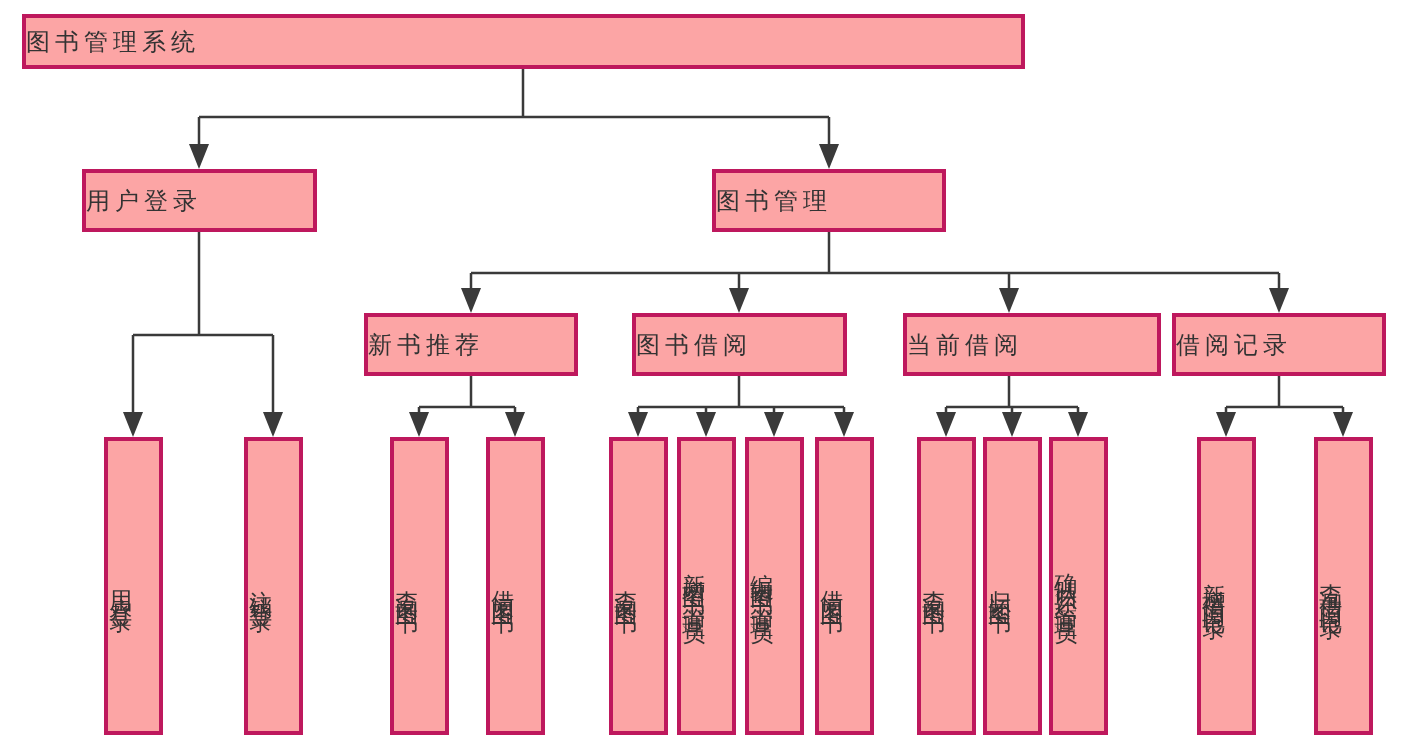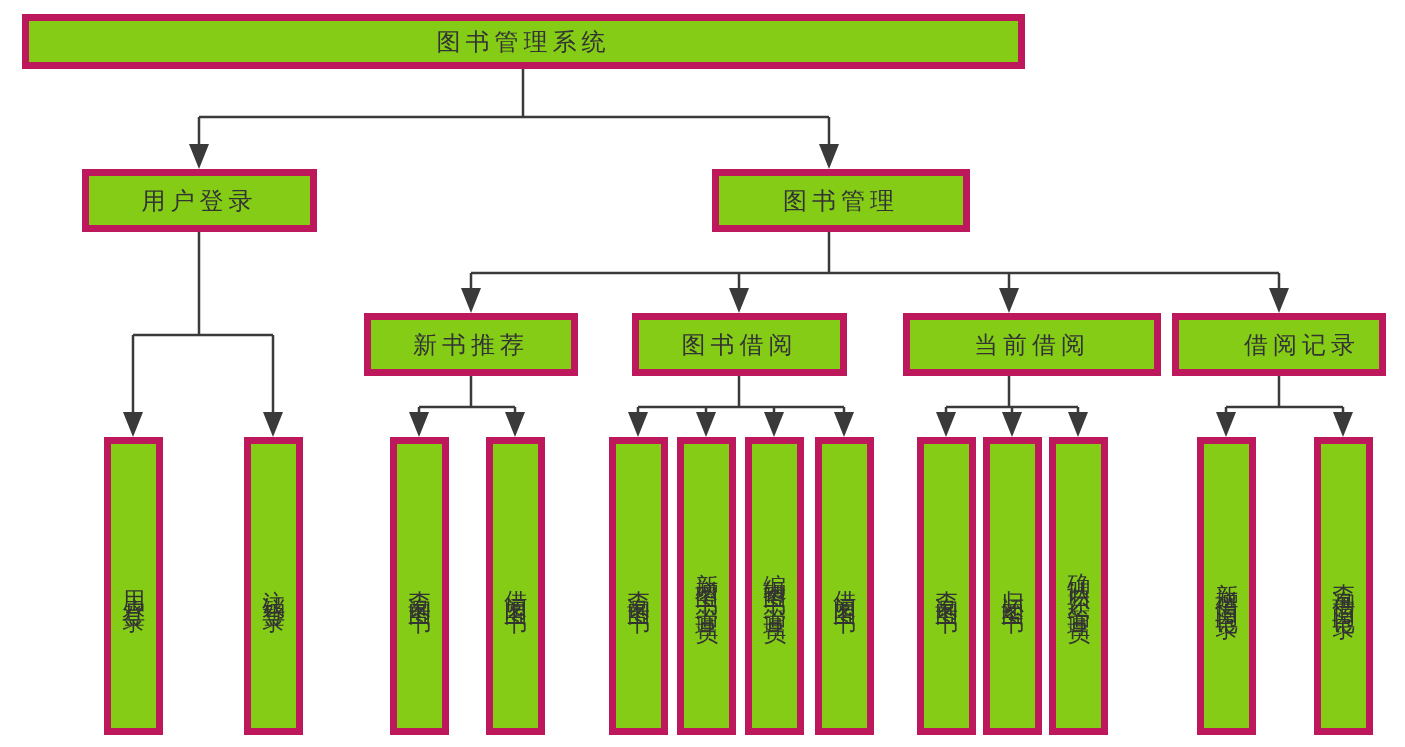--- a/index.html
+++ b/index.html
@@ -17,51 +17,50 @@
   }
   .connectors {
     position: absolute;
     left: 0;
     top: 0;
     pointer-events: none;
   }
   .node {
     position: absolute;
     box-sizing: border-box;
-    border: 7px solid #be185d;
-    background: #84cc16;
+    border: 4px solid #be185d;
+    background: #fca5a5;
     display: flex;
     align-items: center;
-    justify-content: center;
     color: #333333;
   }
   .h-node {
     font-size: 24px;
     letter-spacing: 5px;
     white-space: nowrap;
   }
   .v-node > span {
     writing-mode: vertical-rl;
     text-orientation: mixed;
     font-size: 23px;
     letter-spacing: 7px;
     line-height: 1.1;
     white-space: nowrap;
     color: #333333;
   }
   
   .n-root   { left: 22px;   top: 14px;  width: 1003px; height: 55px; }
   
   .n-login  { left: 82px;   top: 169px; width: 235px;  height: 63px; }
-  .n-mgmt   { left: 712px;  top: 169px; width: 258px;  height: 63px; }
+  .n-mgmt   { left: 712px;  top: 169px; width: 234px;  height: 63px; }
   
   .n-newrec { left: 364px;  top: 313px; width: 214px;  height: 63px; }
   .n-borrow { left: 632px;  top: 313px; width: 215px;  height: 63px; }
   .n-current{ left: 903px;  top: 313px; width: 258px;  height: 63px; }
-  .n-record { left: 1172px; top: 313px; width: 214px;  height: 63px; padding-left: 46px; }
+  .n-record { left: 1172px; top: 313px; width: 214px;  height: 63px; }
   
   .leaf { top: 437px; width: 59px; height: 298px; }
   .lf-1  { left: 104px; }
   .lf-2  { left: 244px; }
   .lf-3  { left: 390px; }
   .lf-4  { left: 486px; }
   .lf-5  { left: 609px; }
   .lf-6  { left: 677px; }
   .lf-7  { left: 745px; }
   .lf-8  { left: 815px; }

